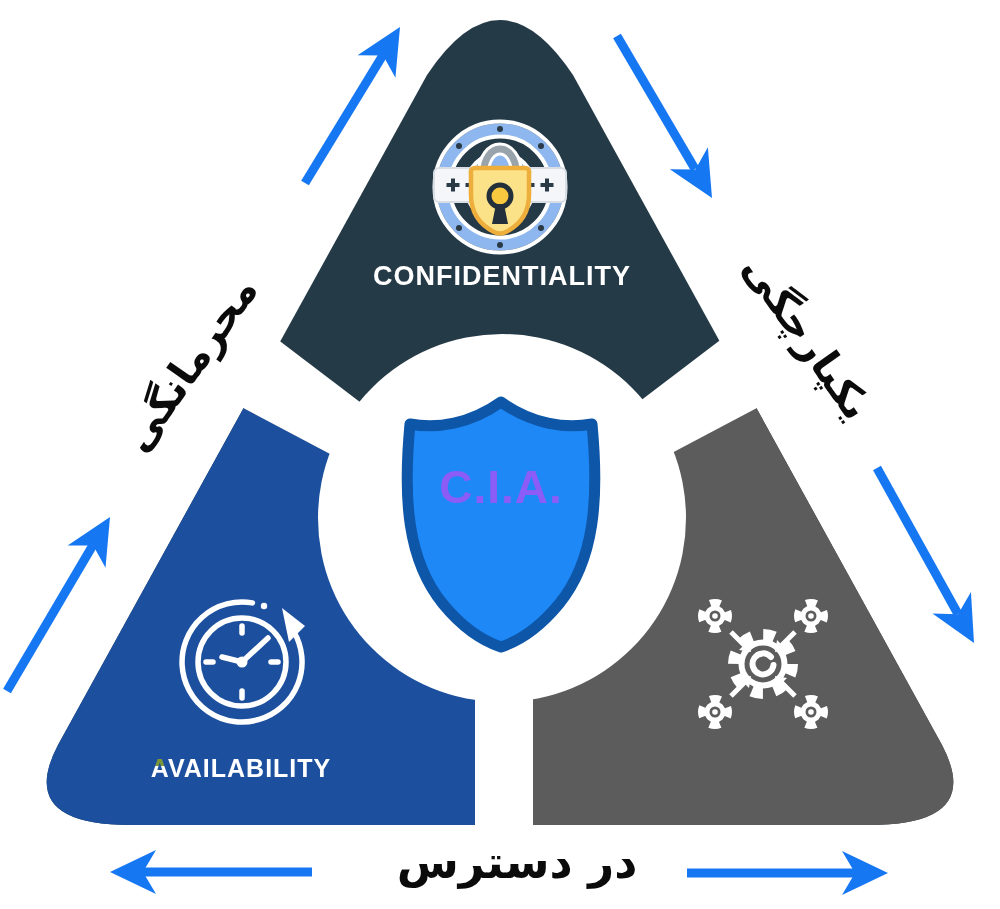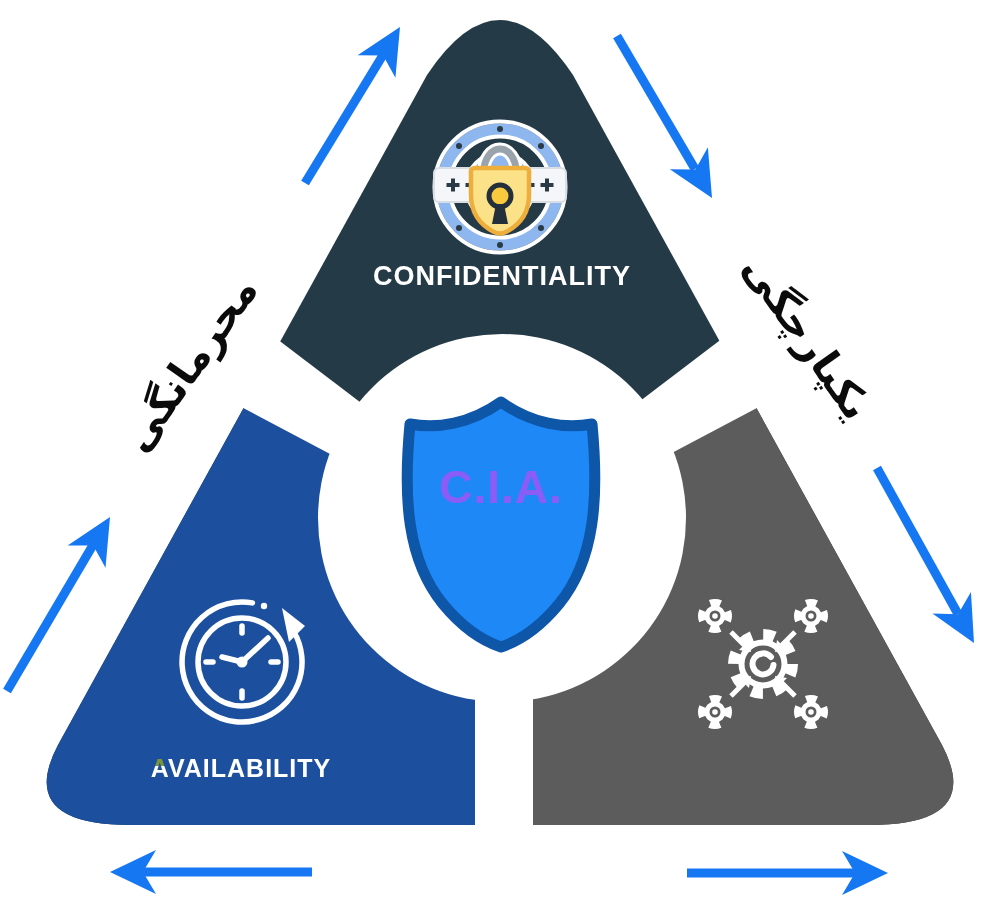--- a/index.html
+++ b/index.html
@@ -151,14 +151,15 @@
 
 <div class="lbl" style="left:302px;top:261px;width:400px;font-size:27px;">CONFIDENTIALITY</div>
 
 <div class="lbl" style="left:91px;top:742px;width:300px;font-size:25px;margin-top:12px;"><span id="avail-first">A</span><span>VAILABILITY</span></div>
 
 
 <div class="fa" style="left:40px;top:340px;width:300px;font-size:41px;transform:rotate(-55deg);">محرمانگی</div>
 
 <div class="fa" style="left:657px;top:313px;width:300px;font-size:41px;transform:rotate(55deg);">یکپارچگی</div>
 
+<div class="fa" style="left:367px;top:836px;width:300px;font-size:45px;">در دسترس</div>
 
 </div>
 
 </body></html>

